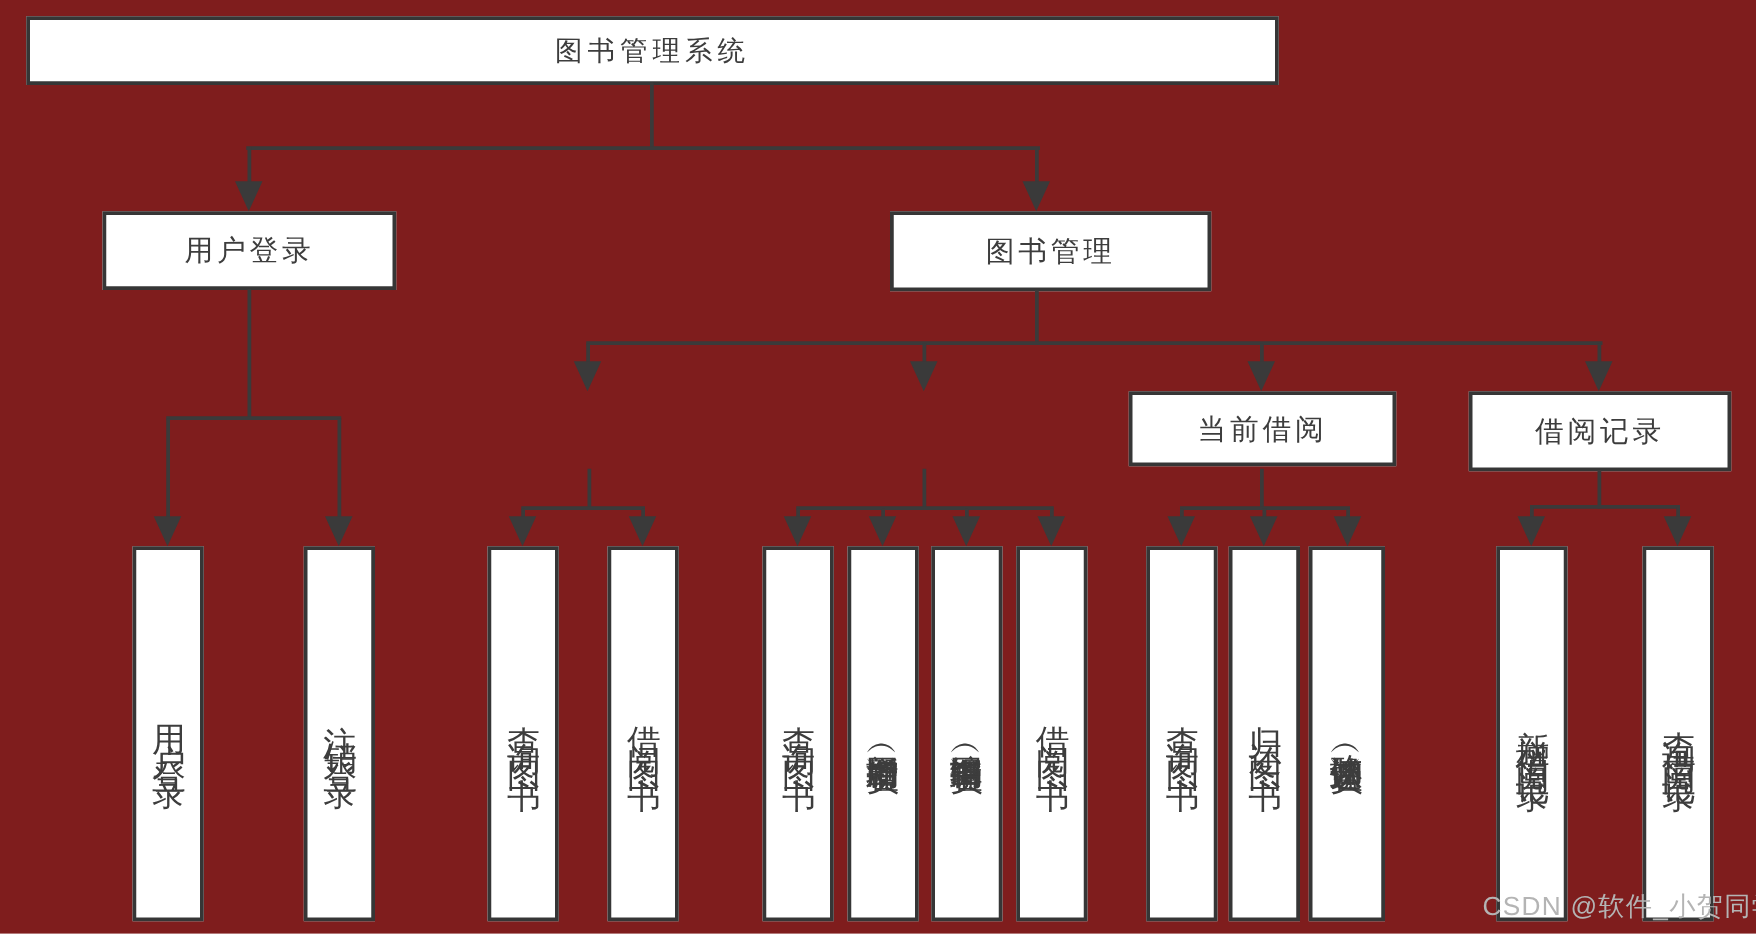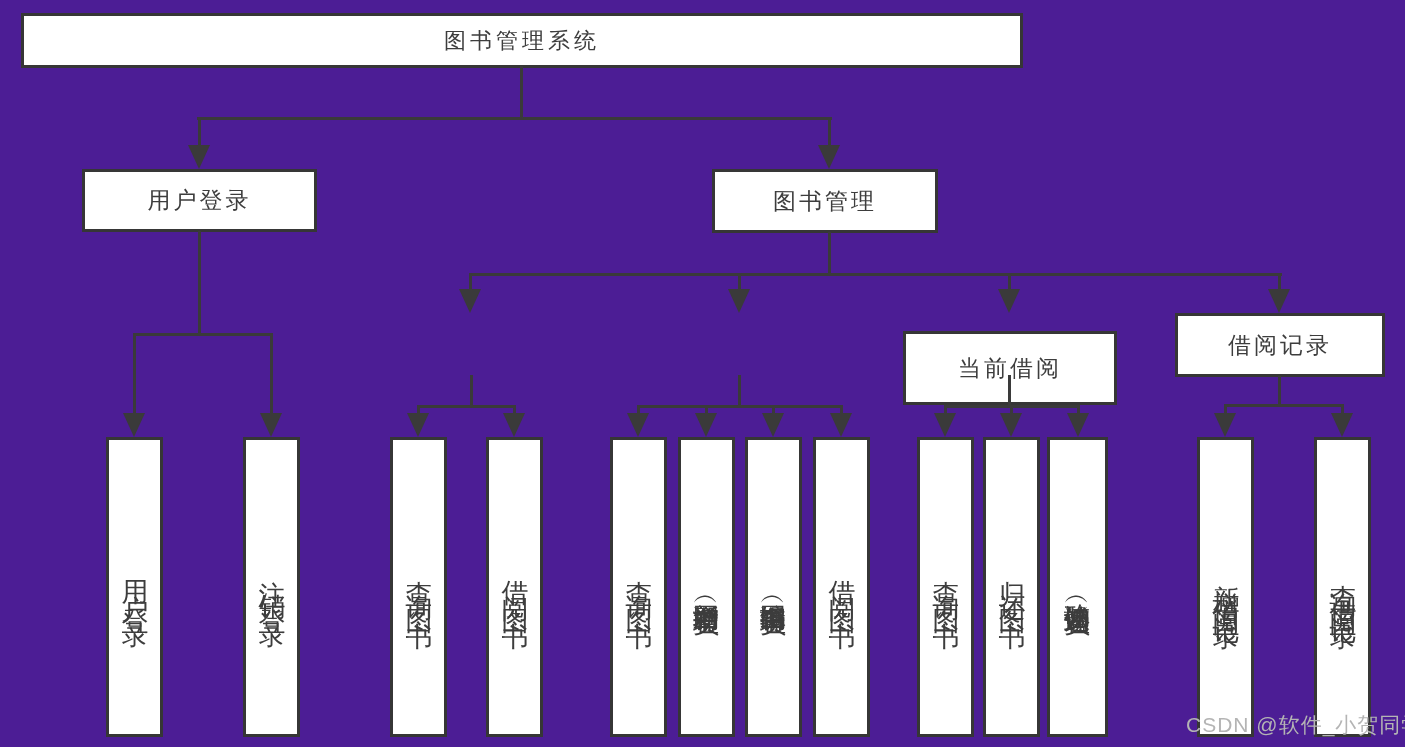--- a/index.html
+++ b/index.html
@@ -1,17 +1,17 @@
 <!DOCTYPE html>
 <html><head>
 <meta charset="utf-8">
 <style>
   html,body { margin:0; padding:0; background:#ffffff; }
   #canvas {
-    position:relative; width:1405px; height:747px; background:#4c1d95;
+    position:relative; width:1405px; height:747px; background:#7f1d1d;
     font-family:"Liberation Sans", sans-serif; overflow:hidden;
   }
   .box {
     position:absolute; box-sizing:border-box; background:#ffffff;
     border:3px solid #363636; display:flex; align-items:center; justify-content:center;
     color:#3d3d3d;
   }
   .hlabel { font-size:23px; letter-spacing:3px; white-space:nowrap; }
   .root-label { font-size:22px; letter-spacing:4px; }
   .vtext {
@@ -37,27 +37,27 @@
 <div id="canvas">
 
   <div class="box" style="left:21px; top:13px; width:1002px; height:55px;">
     <span class="hlabel root-label">图书管理系统</span>
   </div>
 
   <div class="box" style="left:82px; top:169px; width:235px; height:63px;">
     <span class="hlabel">用户登录</span>
   </div>
 
-  <div class="box" style="left:712px; top:169px; width:226px; height:64px;">
+  <div class="box" style="left:712px; top:169px; width:257px; height:64px;">
     <span class="hlabel">图书管理</span>
   </div>
 
 
 
-  <div class="box" style="left:903px; top:331px; width:214px; height:74px;">
+  <div class="box" style="left:903px; top:313px; width:214px; height:60px;">
     <span class="hlabel">当前借阅</span>
   </div>
 
   <div class="box" style="left:1175px; top:313px; width:210px; height:64px;">
     <span class="hlabel">借阅记录</span>
   </div>
 
   <div class="box" style="left:106px; top:437px; width:57px; height:300px;">
     <span class="vtext">用户登录</span>
   </div>

